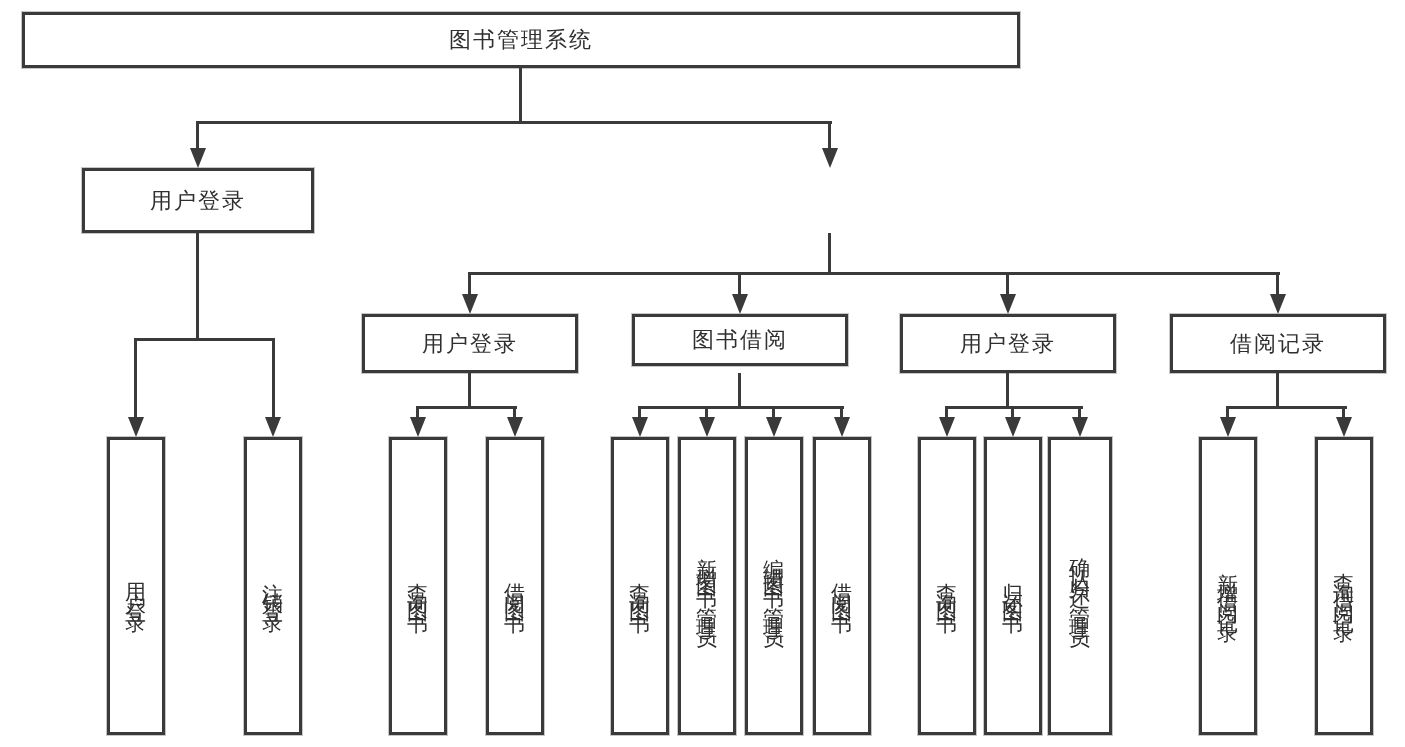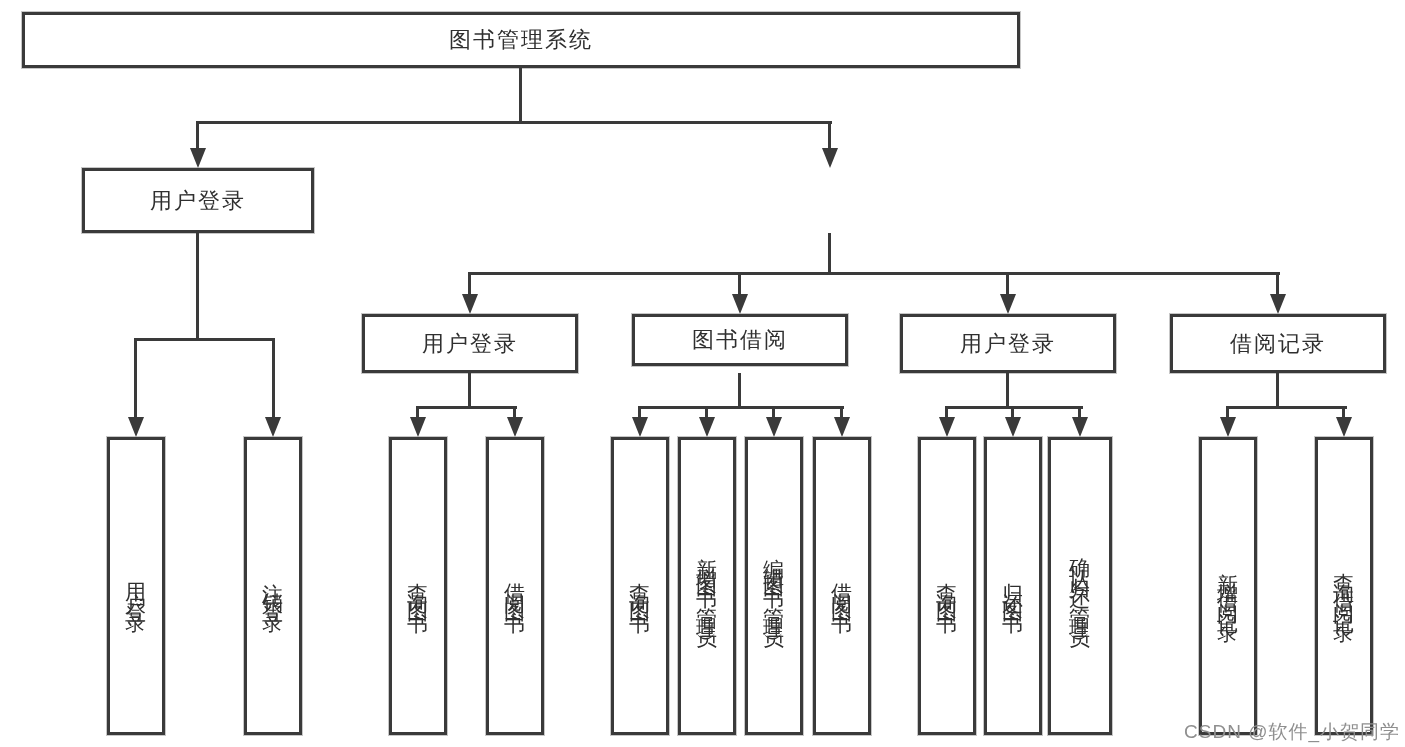--- a/index.html
+++ b/index.html
@@ -190,15 +190,14 @@
     <span class="vlabel">确认归还（管理员）</span>
   </div>
 
   <div class="vbox" style="left:1199px;">
     <span class="vlabel">新增借阅记录</span>
   </div>
   <div class="vbox" style="left:1315px;">
     <span class="vlabel">查询借阅记录</span>
   </div>
 
-  <div class="watermark">CSDN @软件_小贺同学</div>
 
 </div>
 
 </body></html>

